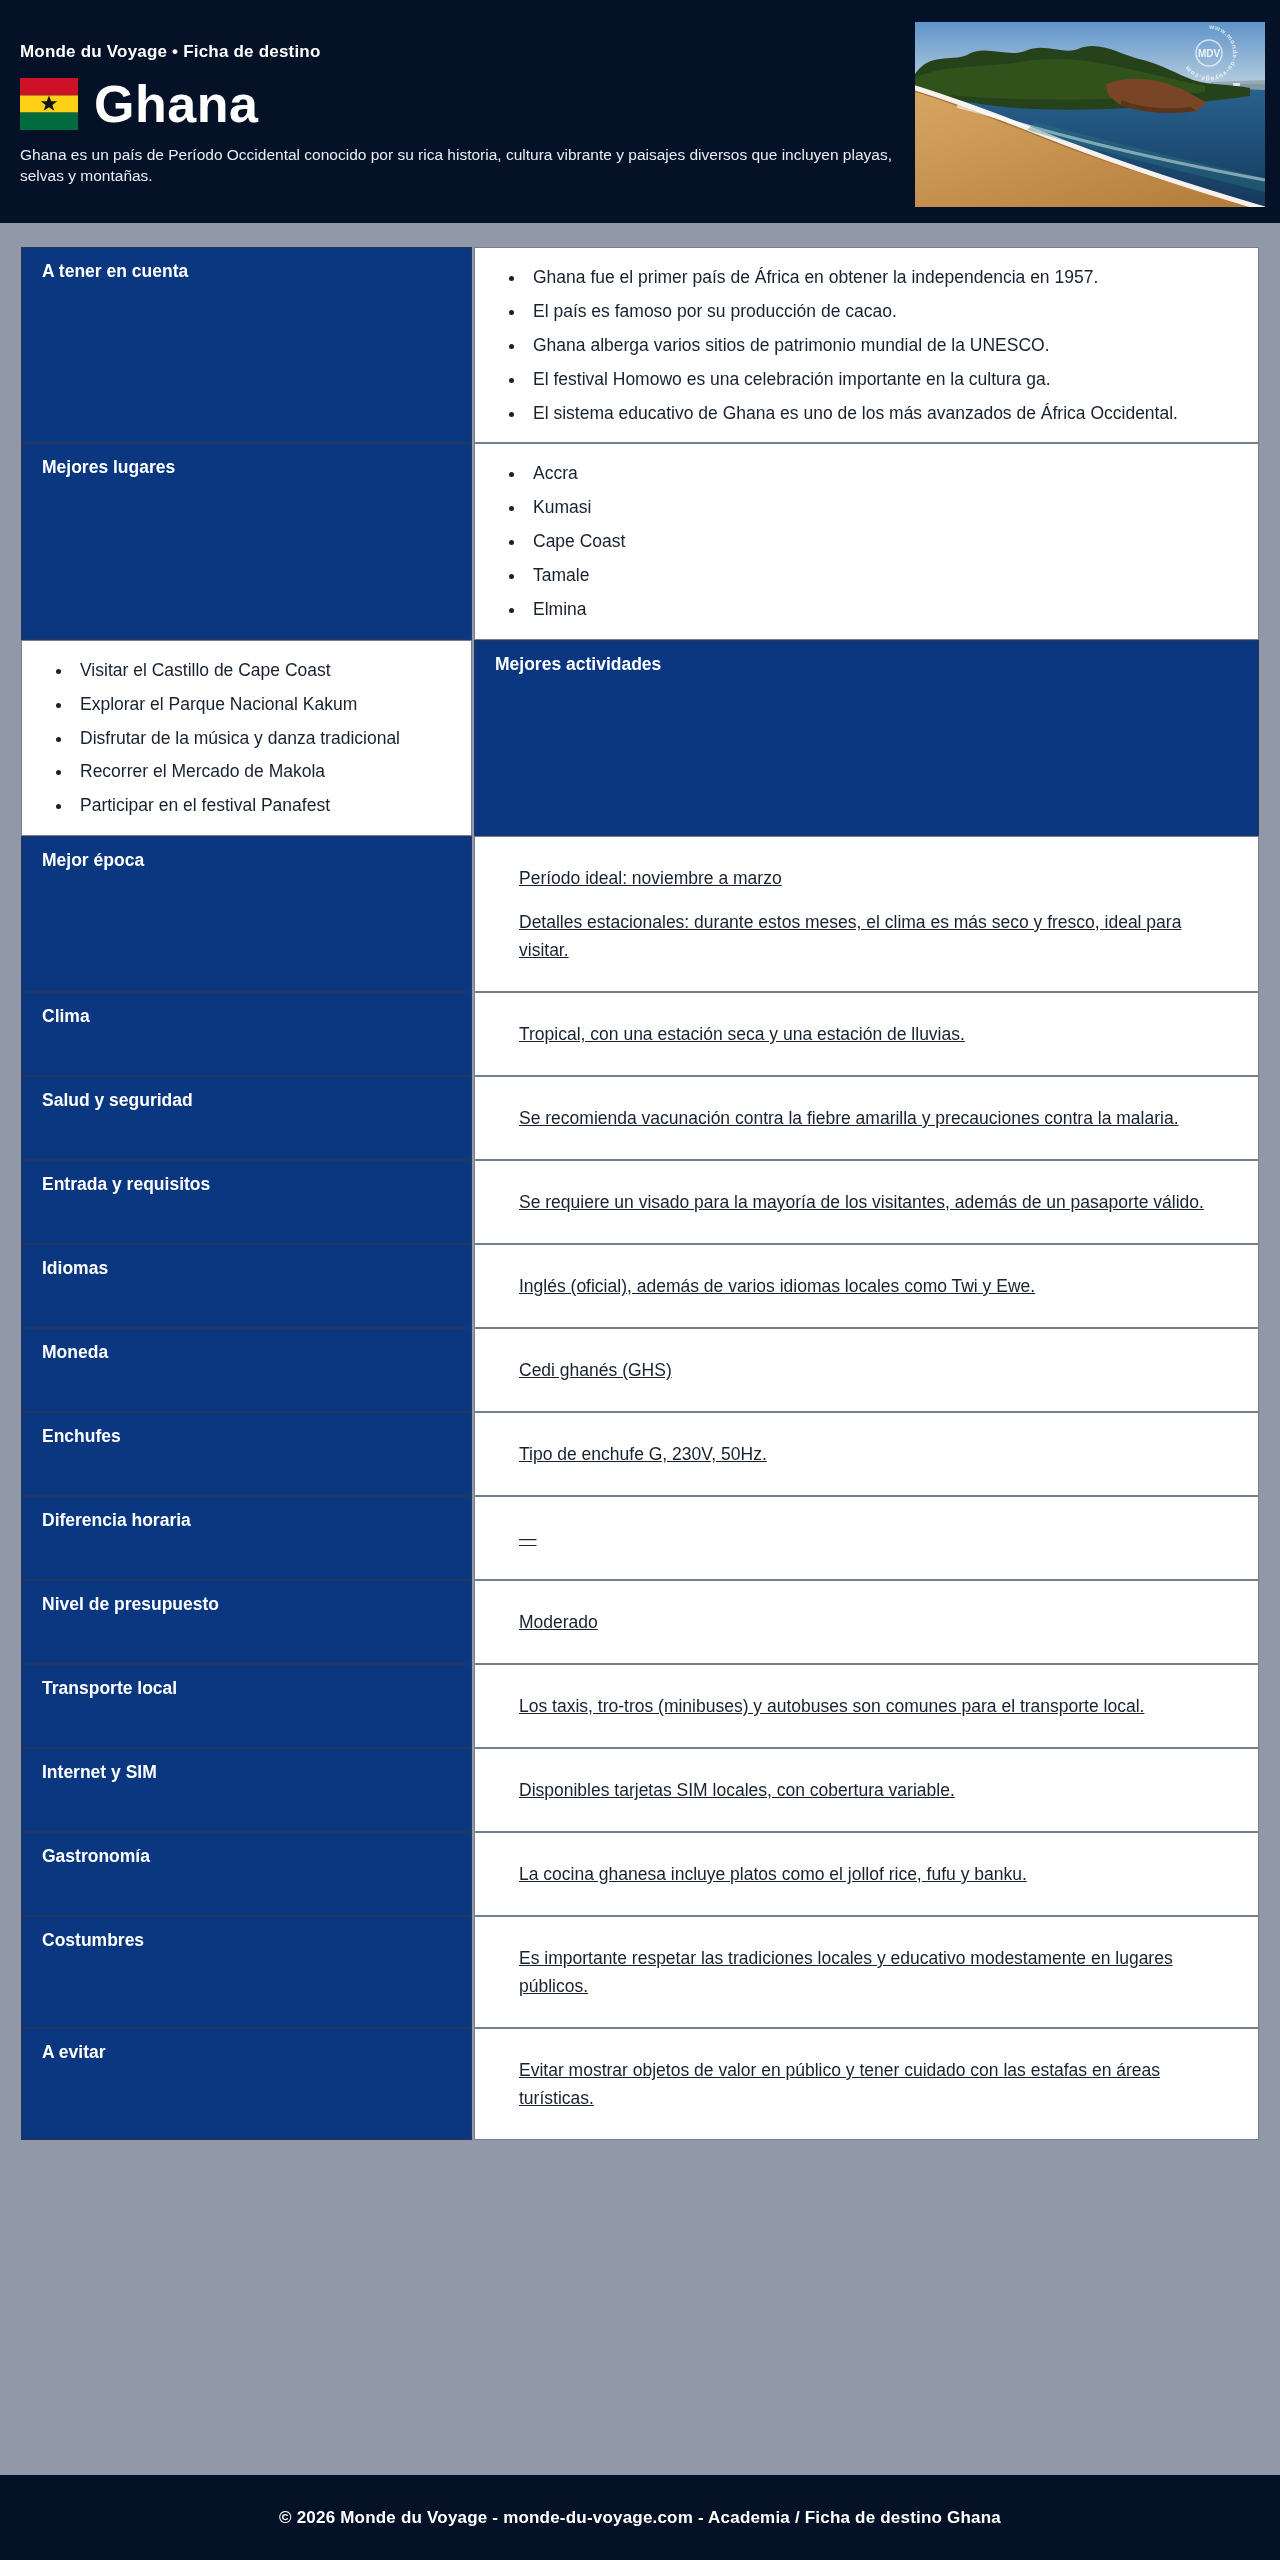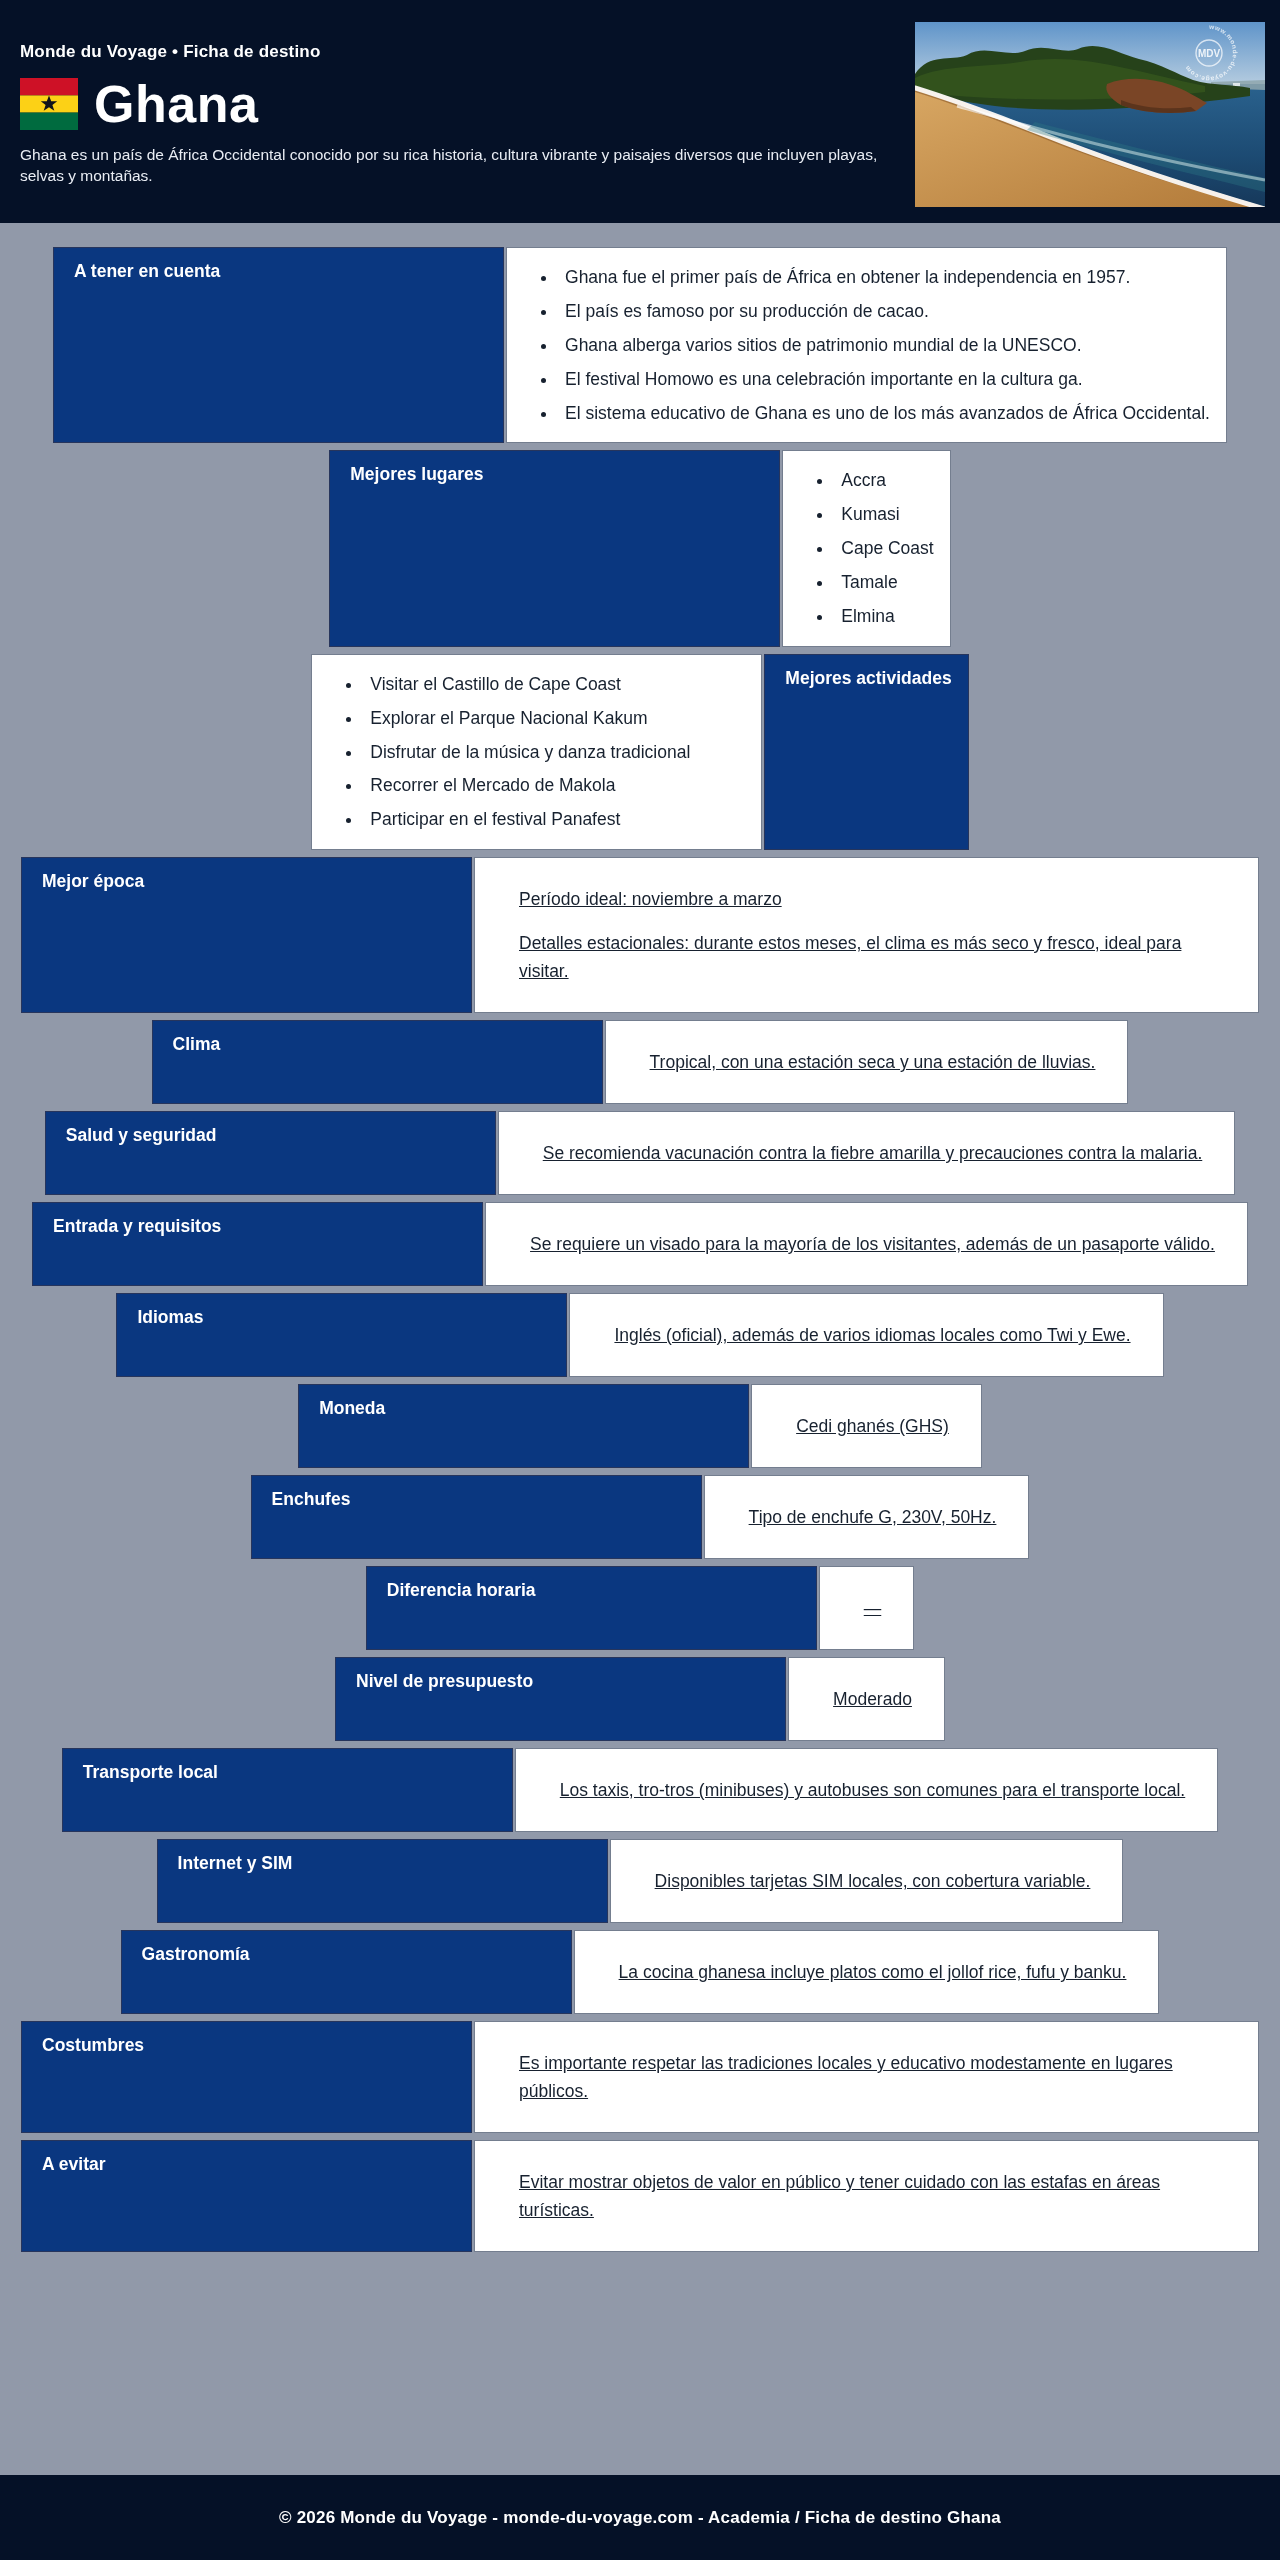--- a/index.html
+++ b/index.html
@@ -23,21 +23,21 @@
   .flag{width:58px;height:52px;display:block;flex:0 0 auto;}
   h1.page-title{margin:0 0 0 16px;font-size:52px;line-height:50px;font-weight:bold;letter-spacing:.5px;}
   .desc{margin:14px 0 0;font-size:15.5px;line-height:1.38;color:#e9edf4;max-width:875px;}
   .photo{
     position:absolute;top:22px;right:15px;width:350px;height:185px;
     overflow:hidden;background:#1c4d7a;
   }
   .photo svg{display:block;width:100%;height:100%;}
   
   main{flex:1 1 auto;padding:24px 21px 0;}
-  .dest-table{display:flex;flex-direction:column;gap:7px;align-items:center;}
+  .dest-table{display:flex;flex-direction:column;}
   .row{display:grid;grid-template-columns:451px 1fr;gap:2px;}
   .cell{box-sizing:border-box;border:1px solid #27355c;}
   .cell.label{
     background:#0a3780;color:#ffffff;
     font-weight:bold;font-size:17.5px;line-height:1.3;
     padding:12px 16px 12px 20px;
   }
   .cell.value{
     background:#ffffff;color:#17212f;
     font-size:17.5px;line-height:1.6;
@@ -64,21 +64,21 @@
   <div class="title-row">
     <svg class="flag" viewBox="0 0 58 52" aria-hidden="true">
       <rect x="0" y="0" width="58" height="17.4" fill="#ce1126"></rect>
       <rect x="0" y="17.4" width="58" height="17.2" fill="#fcd116"></rect>
       <rect x="0" y="34.6" width="58" height="17.4" fill="#006b3f"></rect>
       <polygon points="29,17.5 31.2,23.2 37.2,23.2 32.4,26.9 34.3,32.7 29,29.2 23.7,32.7 25.6,26.9 20.8,23.2 26.8,23.2" fill="#10131a"></polygon>
     </svg>
     <h1 class="page-title">Ghana</h1>
   </div>
 
-  <p class="desc">Ghana es un país de África Occidental conocido por su rica historia, cultura vibrante y paisajes diversos que incluyen playas, selvas y montañas.</p>
+  <p class="desc">Ghana es un país de Período Occidental conocido por su rica historia, cultura vibrante y paisajes diversos que incluyen playas, selvas y montañas.</p>
 
   <div class="photo">
     <svg viewBox="0 0 350 185" preserveAspectRatio="none" aria-hidden="true">
       <defs>
         <linearGradient id="skyG" x1="0" y1="0" x2="0" y2="1">
           <stop offset="0" stop-color="#5f94c9"></stop>
             <stop offset="1" stop-color="#c6d7e4"></stop>
         </linearGradient>
         <linearGradient id="seaG" x1="0" y1="0" x2="0" y2="1">
           <stop offset="0" stop-color="#2a628e"></stop>

